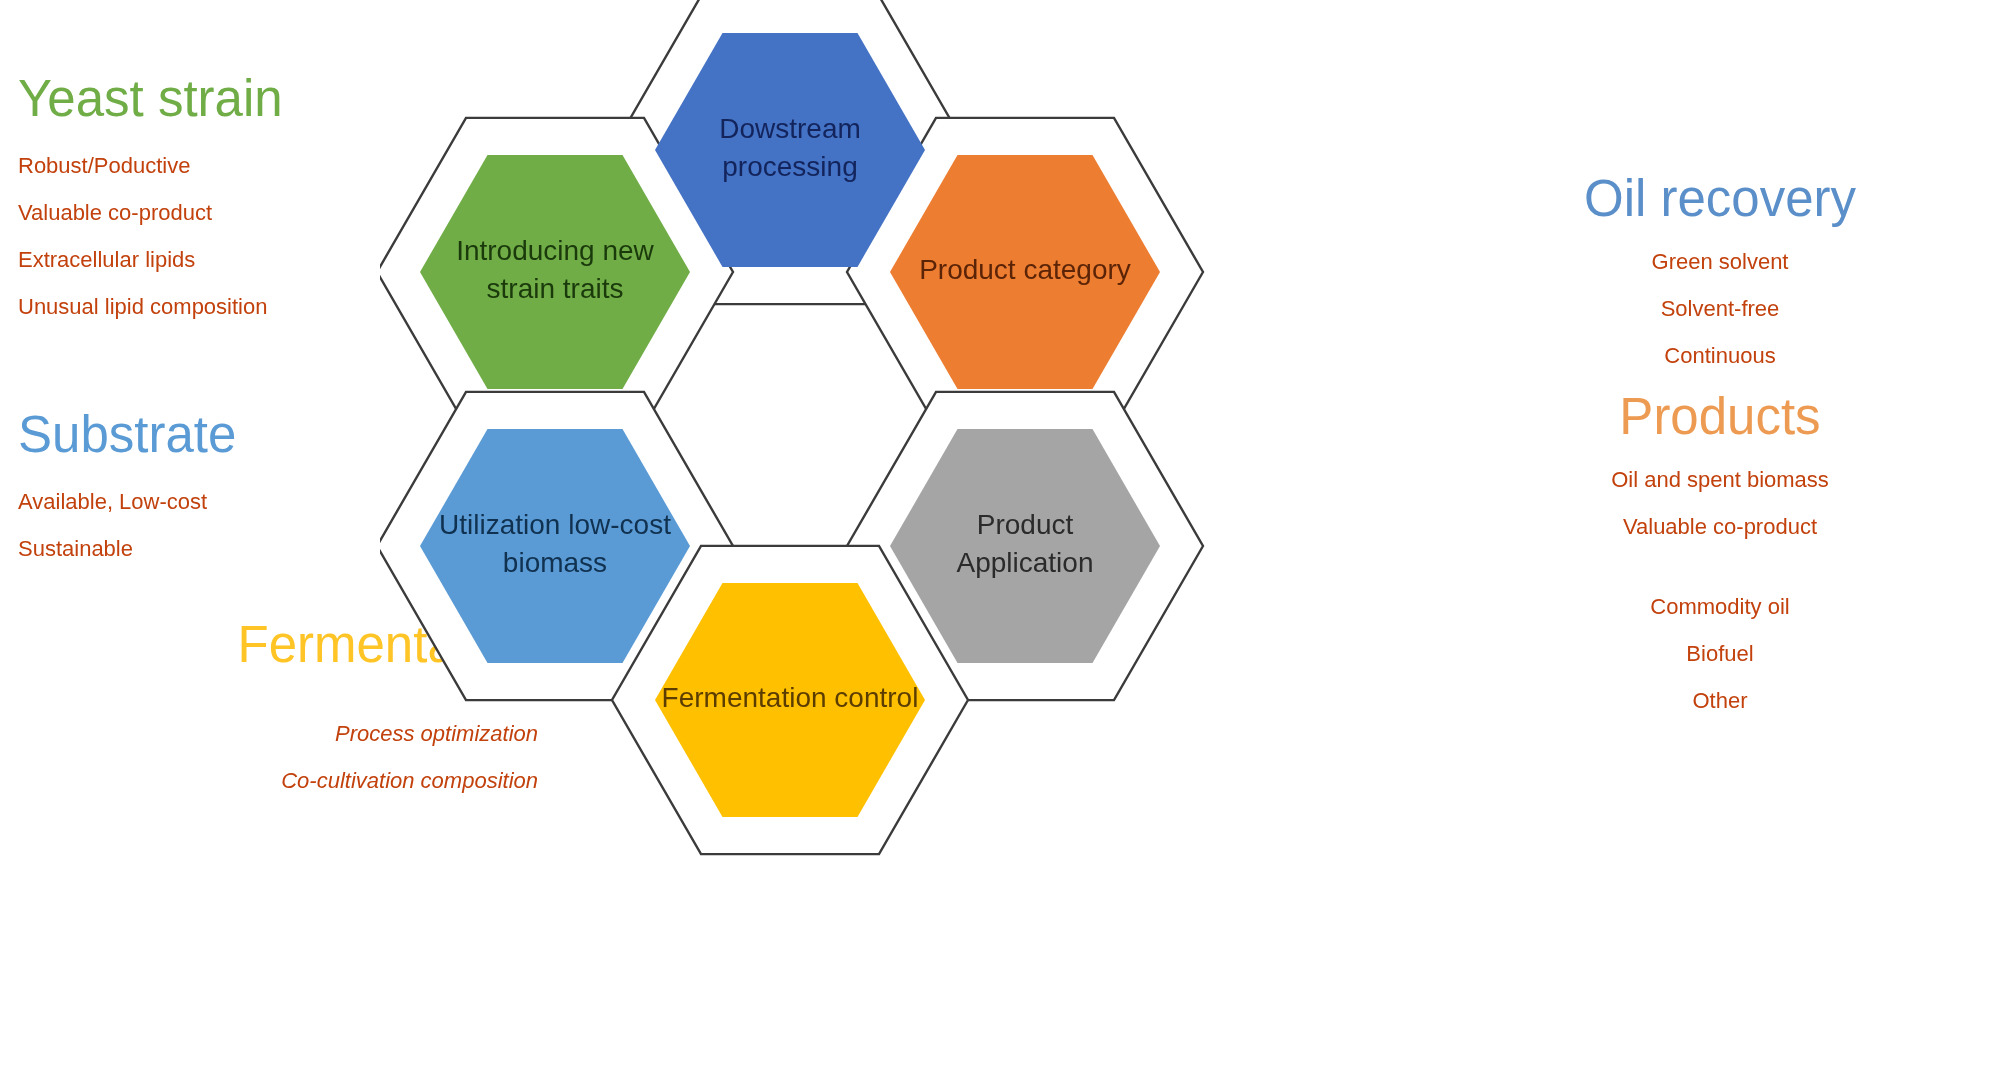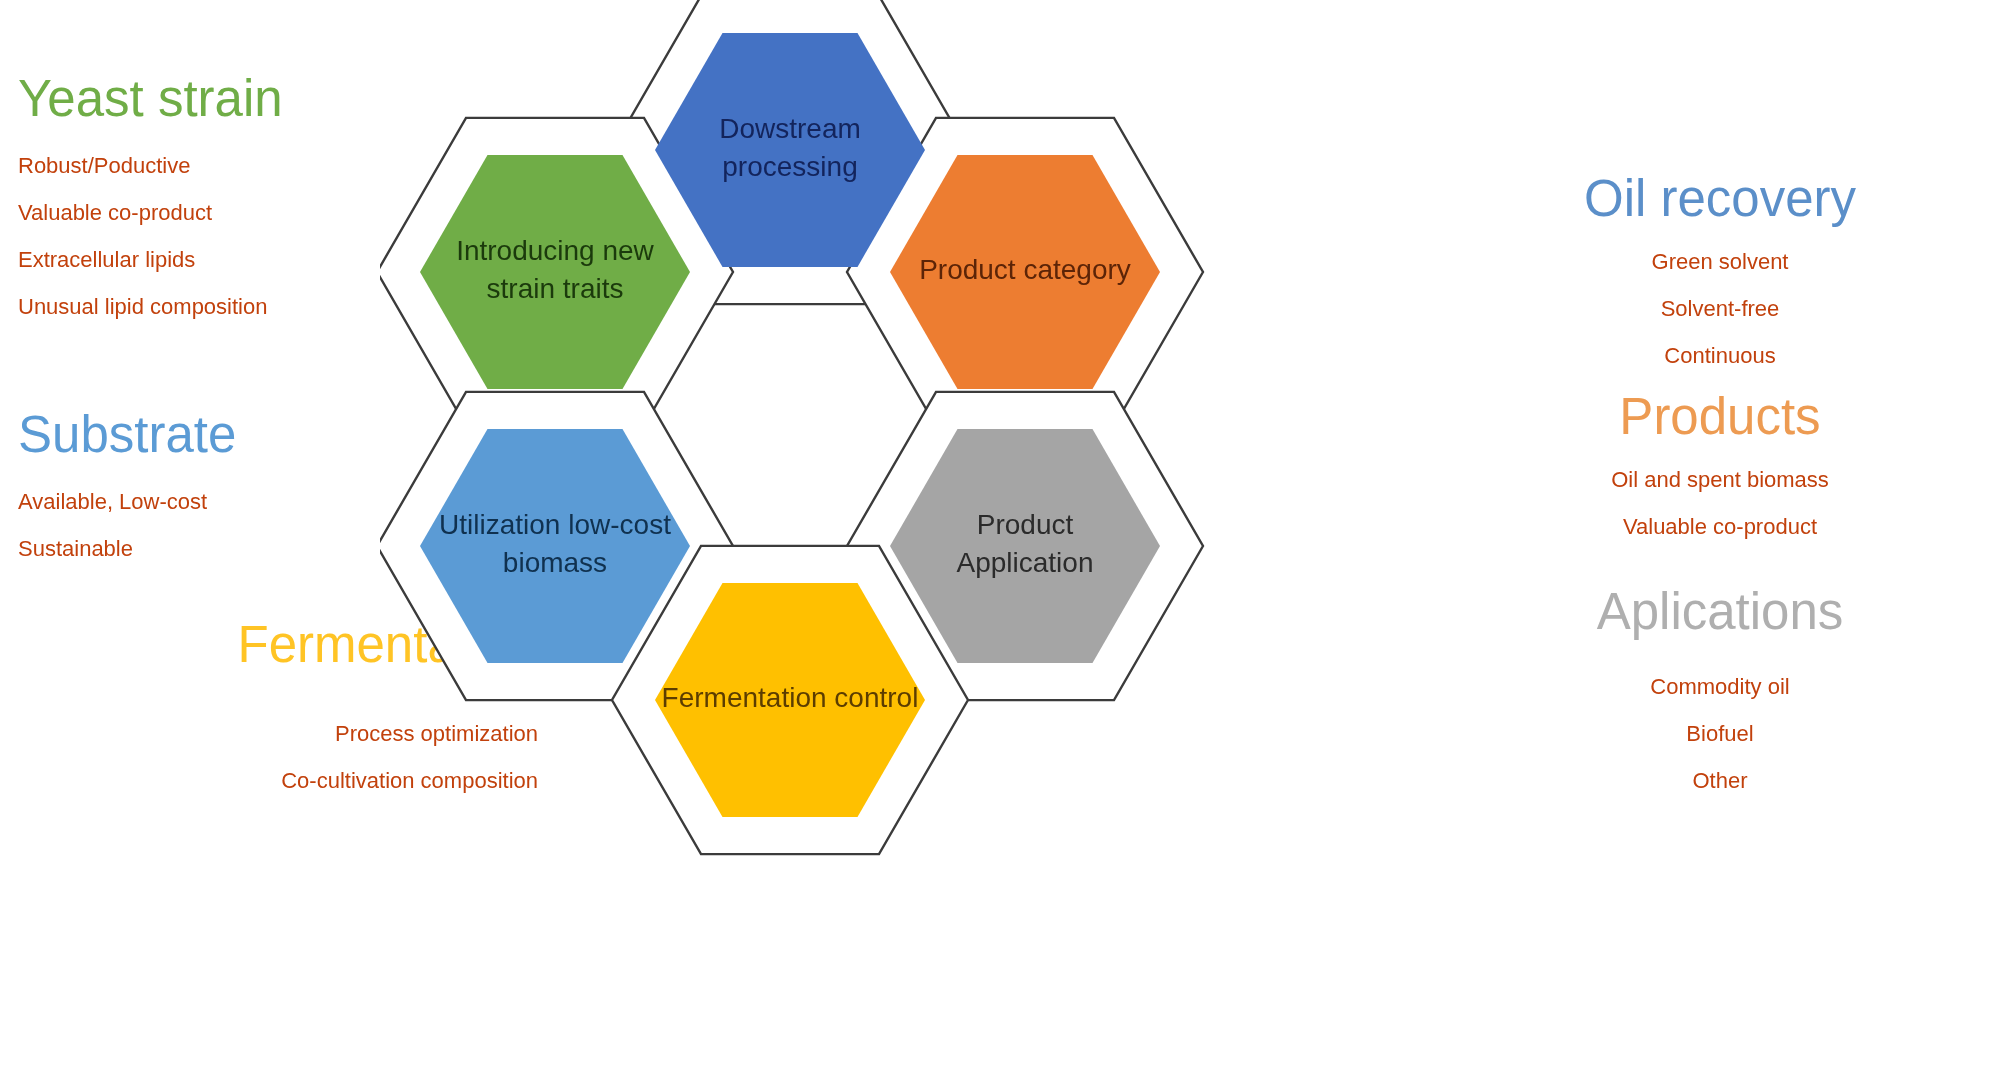--- a/index.html
+++ b/index.html
@@ -105,21 +105,21 @@
   <div class="panel panel-left" id="panel-substrate">
     <div class="panel-heading" style="color: rgb(91, 155, 213);">Substrate</div>
     <ul class="panel-list">
       <li>Available,  Low-cost</li>
       <li>Sustainable</li>
     </ul>
   </div>
 
   <div class="panel panel-left" id="panel-fermentation">
     <div class="panel-heading" style="margin-bottom: 36px; color: rgb(255, 196, 37);">Fermentation</div>
-    <ul class="panel-list" style="margin-left:12px;">
+    <ul class="panel-list" style="margin-left:12px;font-style:italic;">
       <li>Process optimization</li>
       <li>Co-cultivation  composition</li>
     </ul>
   </div>
 
   <div class="panel panel-right" id="panel-oil-recovery">
     <div class="panel-heading" style="color: rgb(91, 143, 201);">Oil recovery</div>
     <ul class="panel-list">
       <li>Green solvent</li>
       <li>Solvent-free</li>
@@ -129,21 +129,20 @@
 
   <div class="panel panel-right" id="panel-products">
     <div class="panel-heading" style="color: rgb(237, 155, 82);">Products</div>
     <ul class="panel-list">
       <li>Oil and spent biomass</li>
       <li>Valuable co-product</li>
     </ul>
   </div>
 
   <div class="panel panel-right" id="panel-applications">
-    <div class="panel-heading" style="margin-bottom: 22px; color: rgb(175, 175, 175);">Aplications</div>
     <ul class="panel-list">
       <li>Commodity oil</li>
       <li>Biofuel</li>
       <li>Other</li>
     </ul>
   </div>
 
   <svg id="hex-svg" viewBox="0 0 1260 1071" preserveAspectRatio="xMidYMid meet">
     <g id="hex-outlines">
         <polygon points="588.00,150.00 499.00,304.15 321.00,304.15 232.00,150.00 321.00,-4.15 499.00,-4.15" class="hex-outline"></polygon>

